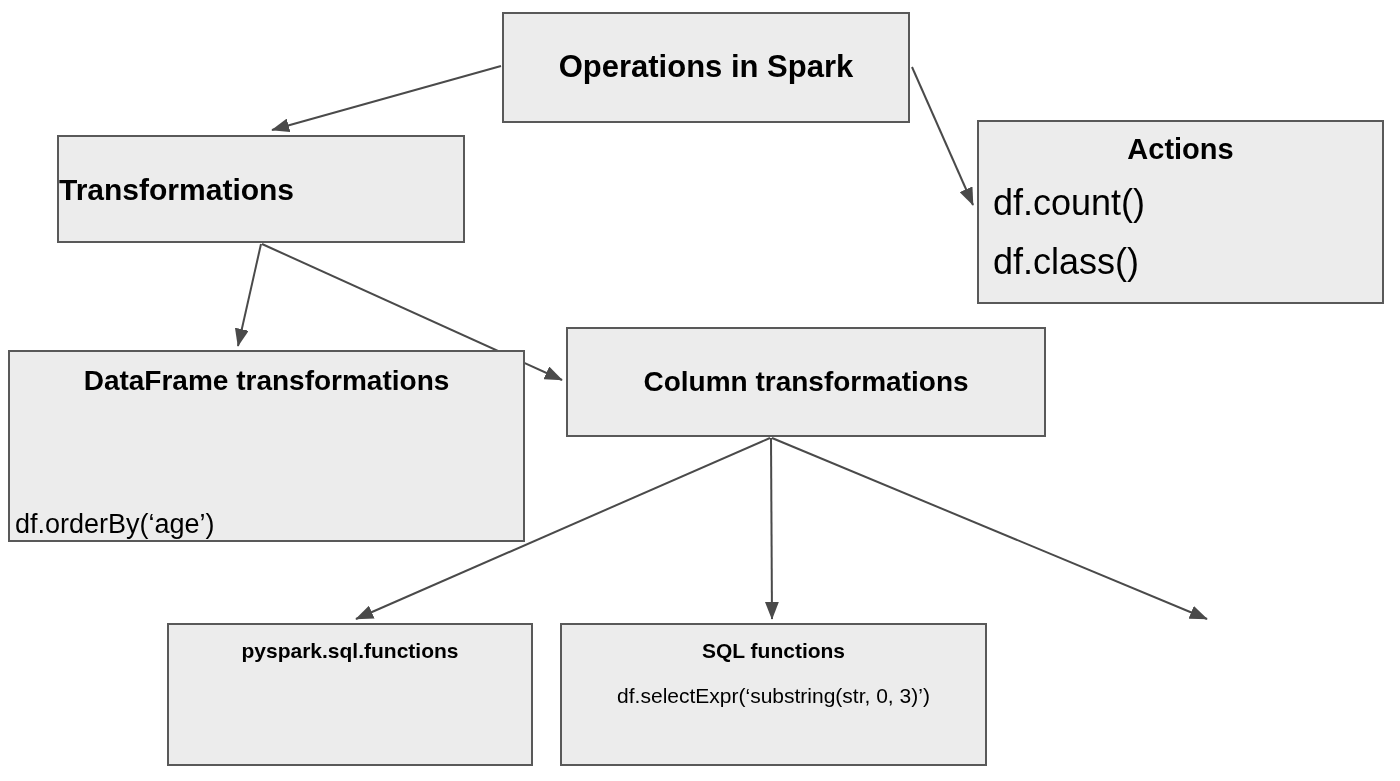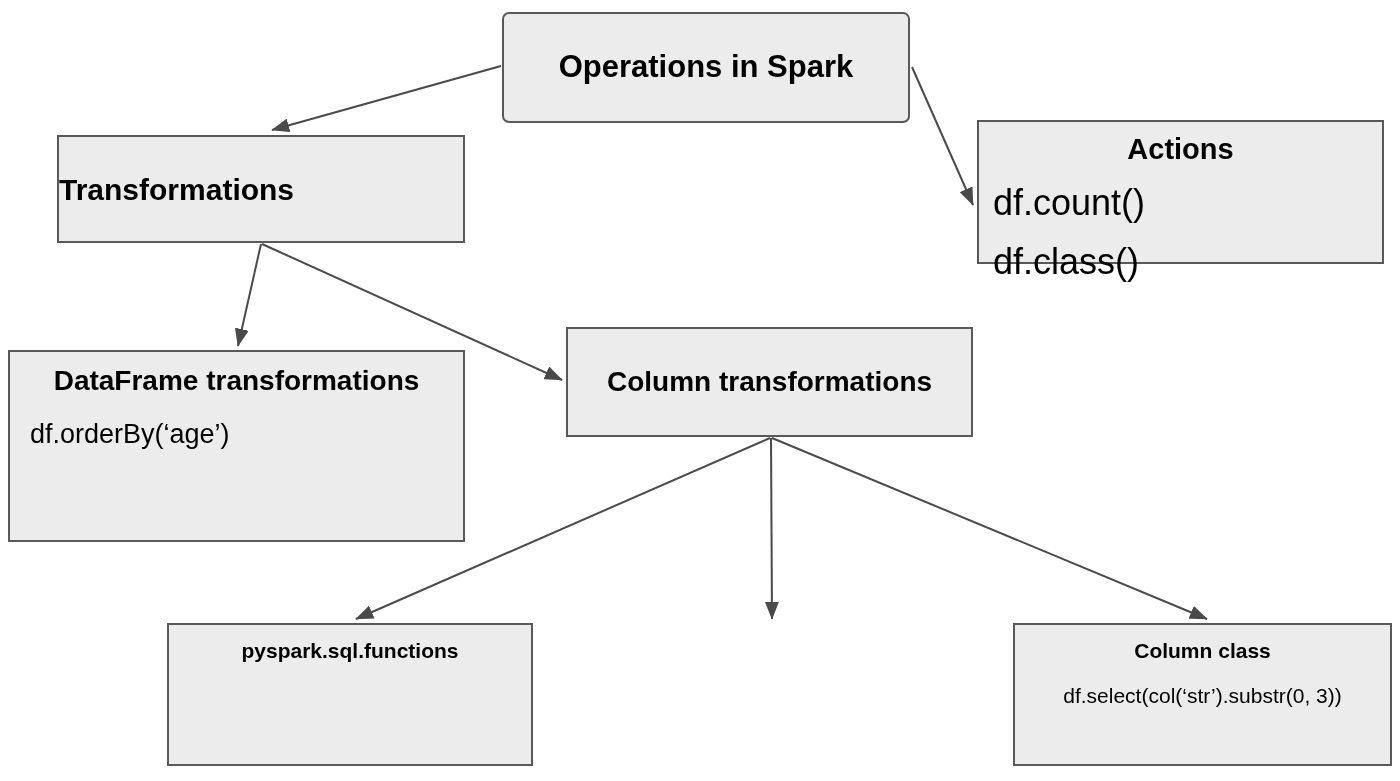--- a/index.html
+++ b/index.html
@@ -46,46 +46,46 @@
   .node .code {
     font-weight: normal;
     color: #000000;
     text-align: left;
     line-height: 1.15;
     white-space: nowrap;
   }
   
   #node-root {
     left: 502px; top: 12px; width: 408px; height: 111px;
-    justify-content: center; align-items: center; border-radius: 7px;
+    justify-content: center; align-items: center;
   }
   #node-root .title { font-size: 31px; }
 
   #node-actions {
-    left: 977px; top: 120px; width: 407px; height: 144px;
+    left: 977px; top: 120px; width: 407px; height: 184px;
     justify-content: flex-start; padding-top: 12px;
   }
   #node-actions .title { font-size: 29px; margin-bottom: 16px; }
   #node-actions .code { font-size: 36px; padding-left: 14px; margin-bottom: 18px; }
 
   #node-transformations {
     left: 57px; top: 135px; width: 408px; height: 108px;
     justify-content: center; align-items: flex-start;
   }
   #node-transformations .title { font-size: 30px; }
 
   #node-df-transformations {
-    left: 8px; top: 350px; width: 457px; height: 192px;
-    justify-content: flex-start; padding-top: 14px;
+    left: 8px; top: 350px; width: 517px; height: 192px;
+    justify-content: space-between; padding-top: 14px;
   }
   #node-df-transformations .title { font-size: 28px; margin-bottom: 22px; }
-  #node-df-transformations .code { font-size: 27px; padding-left: 20px; }
+  #node-df-transformations .code { font-size: 27px; padding-left: 5px; }
 
   #node-col-transformations {
-    left: 566px; top: 327px; width: 407px; height: 110px;
+    left: 566px; top: 327px; width: 480px; height: 110px;
     justify-content: center; align-items: center;
   }
   #node-col-transformations .title { font-size: 28px; }
 
   #node-pyspark-functions {
     left: 167px; top: 623px; width: 366px; height: 143px;
     justify-content: flex-start; padding-top: 14px; align-items: center;
   }
   #node-pyspark-functions .title { font-size: 21px; margin-bottom: 6px; }
   #node-pyspark-functions .code { font-size: 21px; }
@@ -151,19 +151,19 @@
   </div>
 
   <div class="node" id="node-col-transformations">
     <div class="title">Column transformations</div>
   </div>
 
   <div class="node" id="node-pyspark-functions">
     <div class="title">pyspark.sql.functions</div>
   </div>
 
+  <div class="node" id="node-sql-functions">
+    <div class="title">SQL functions</div>
+    <div class="code">df.selectExpr(‘substring(str, 0, 3)’)</div>
+  </div>
 
-  <div class="node" id="node-column-class">
-    <div class="title">Column class</div>
-    <div class="code">df.select(col(‘str’).substr(0, 3))</div>
-  </div>
 
 </div>
 
 </body></html>

